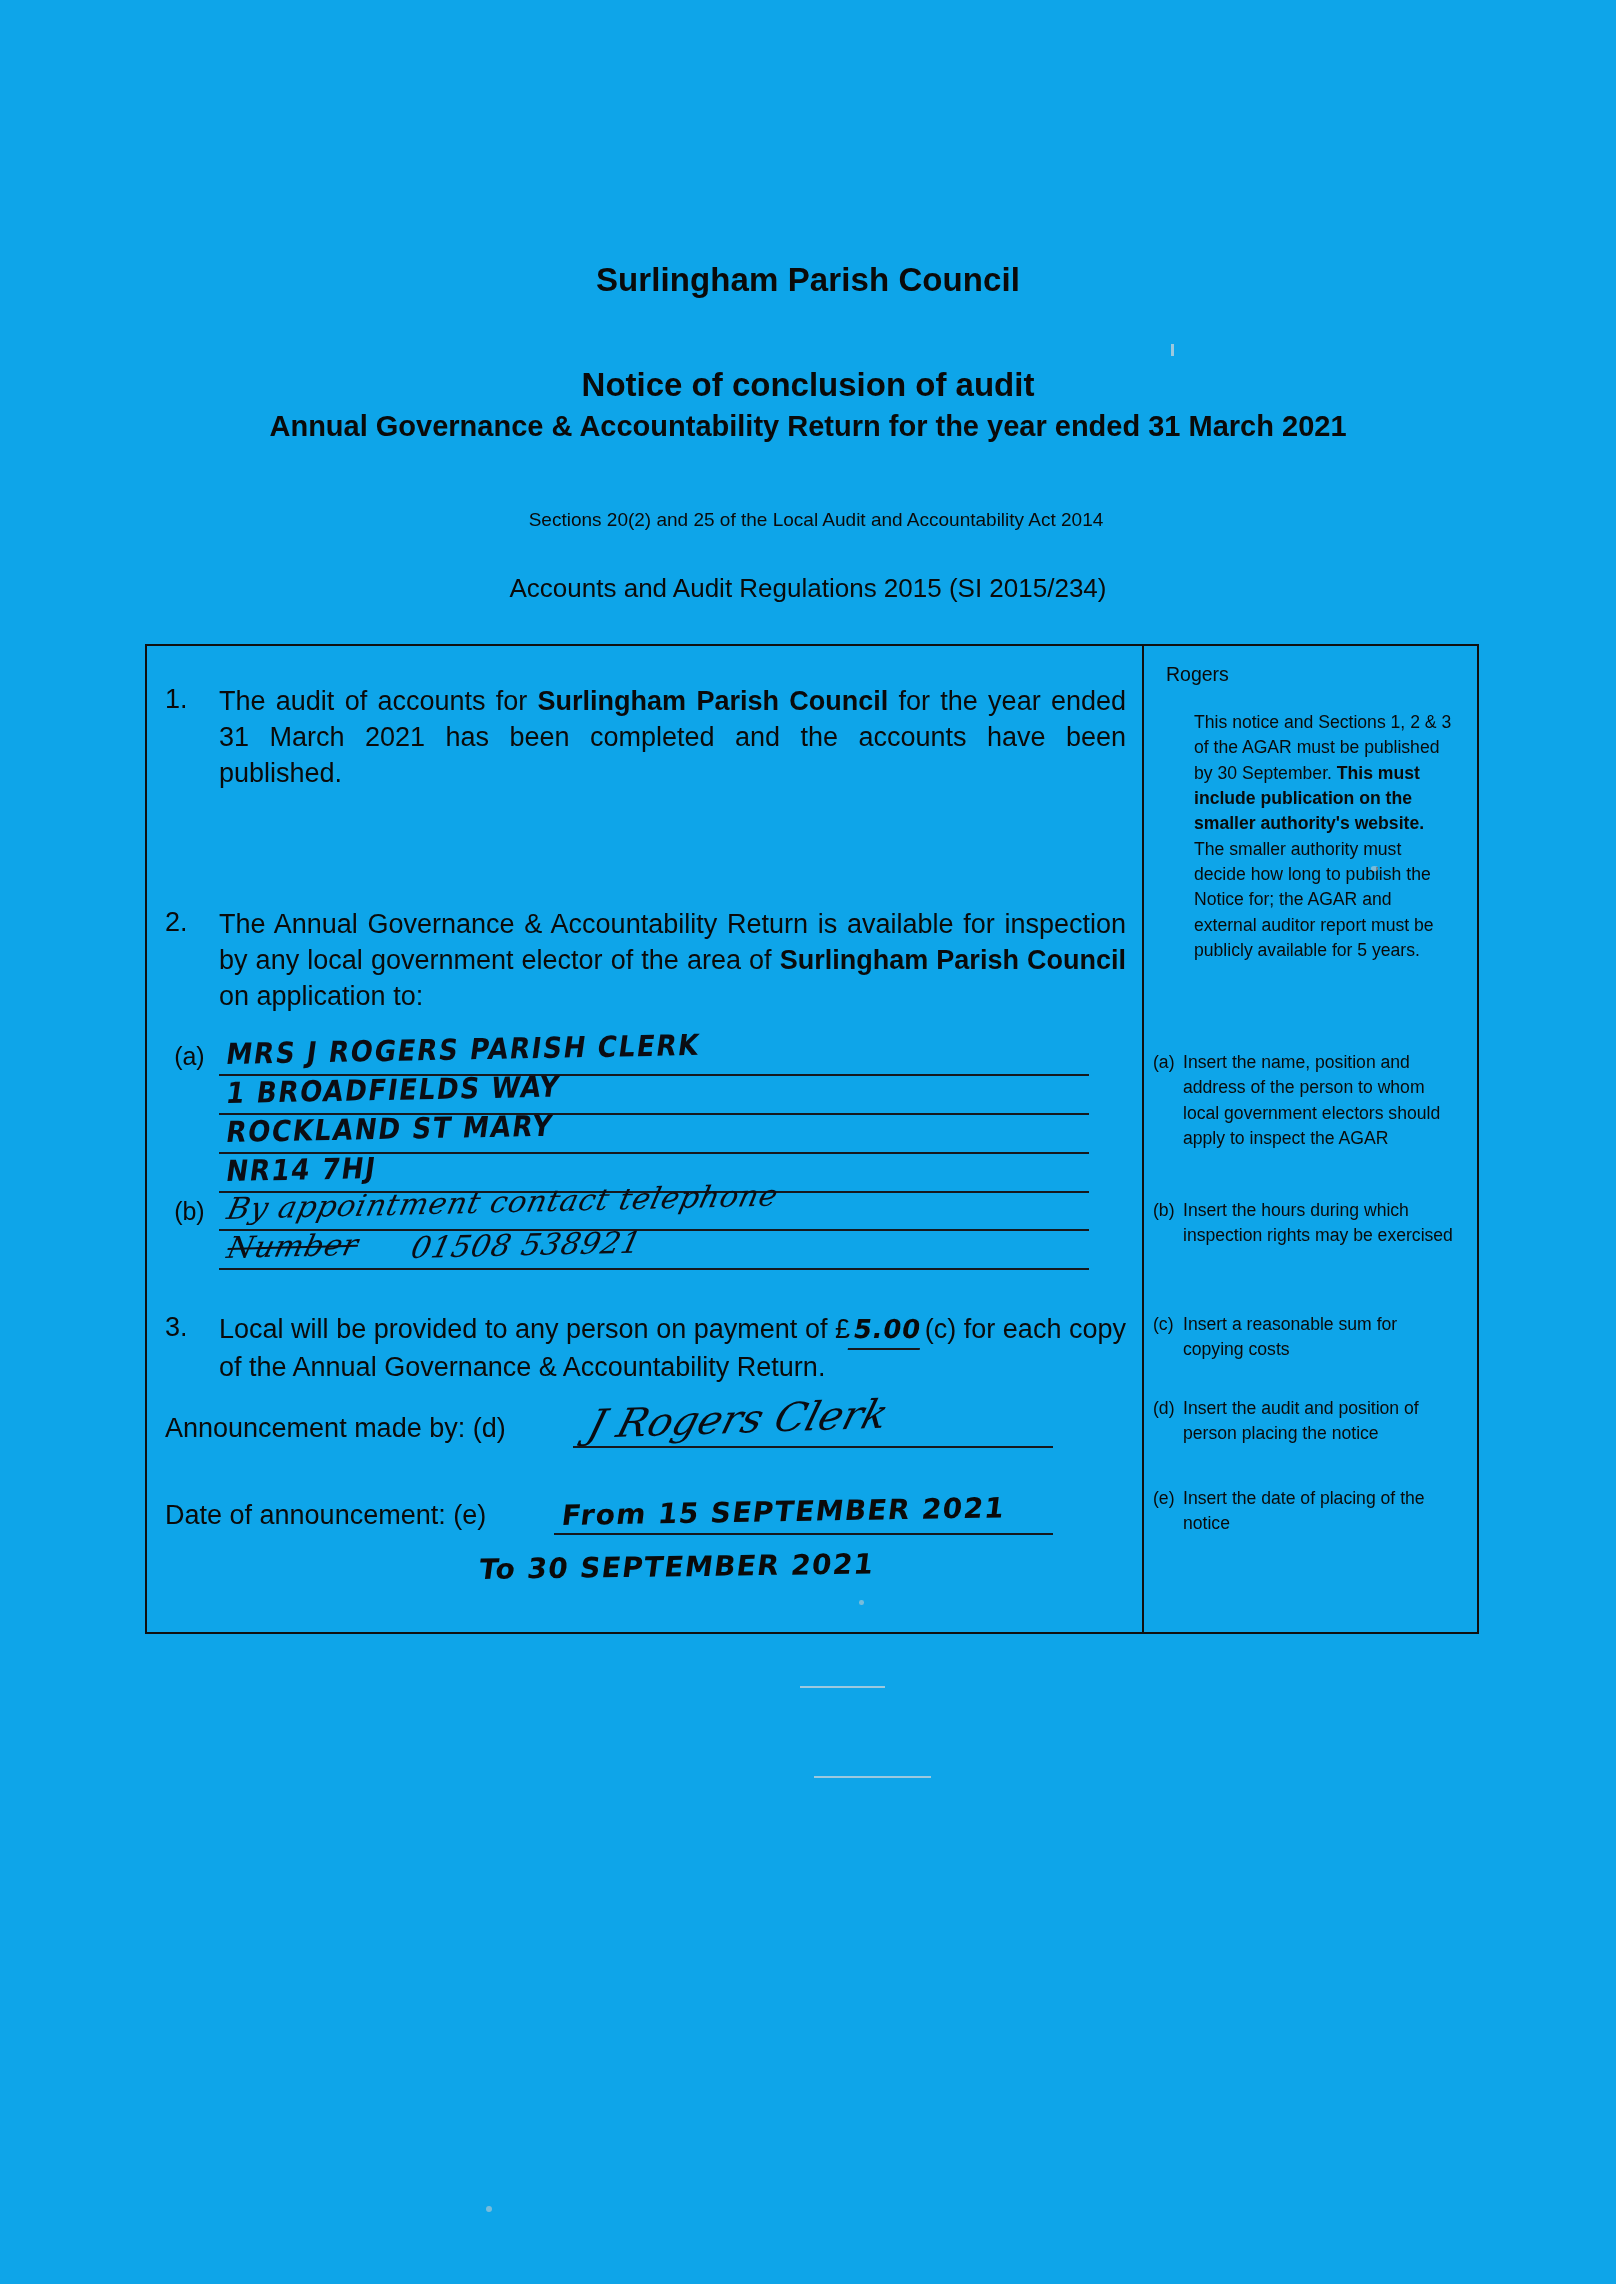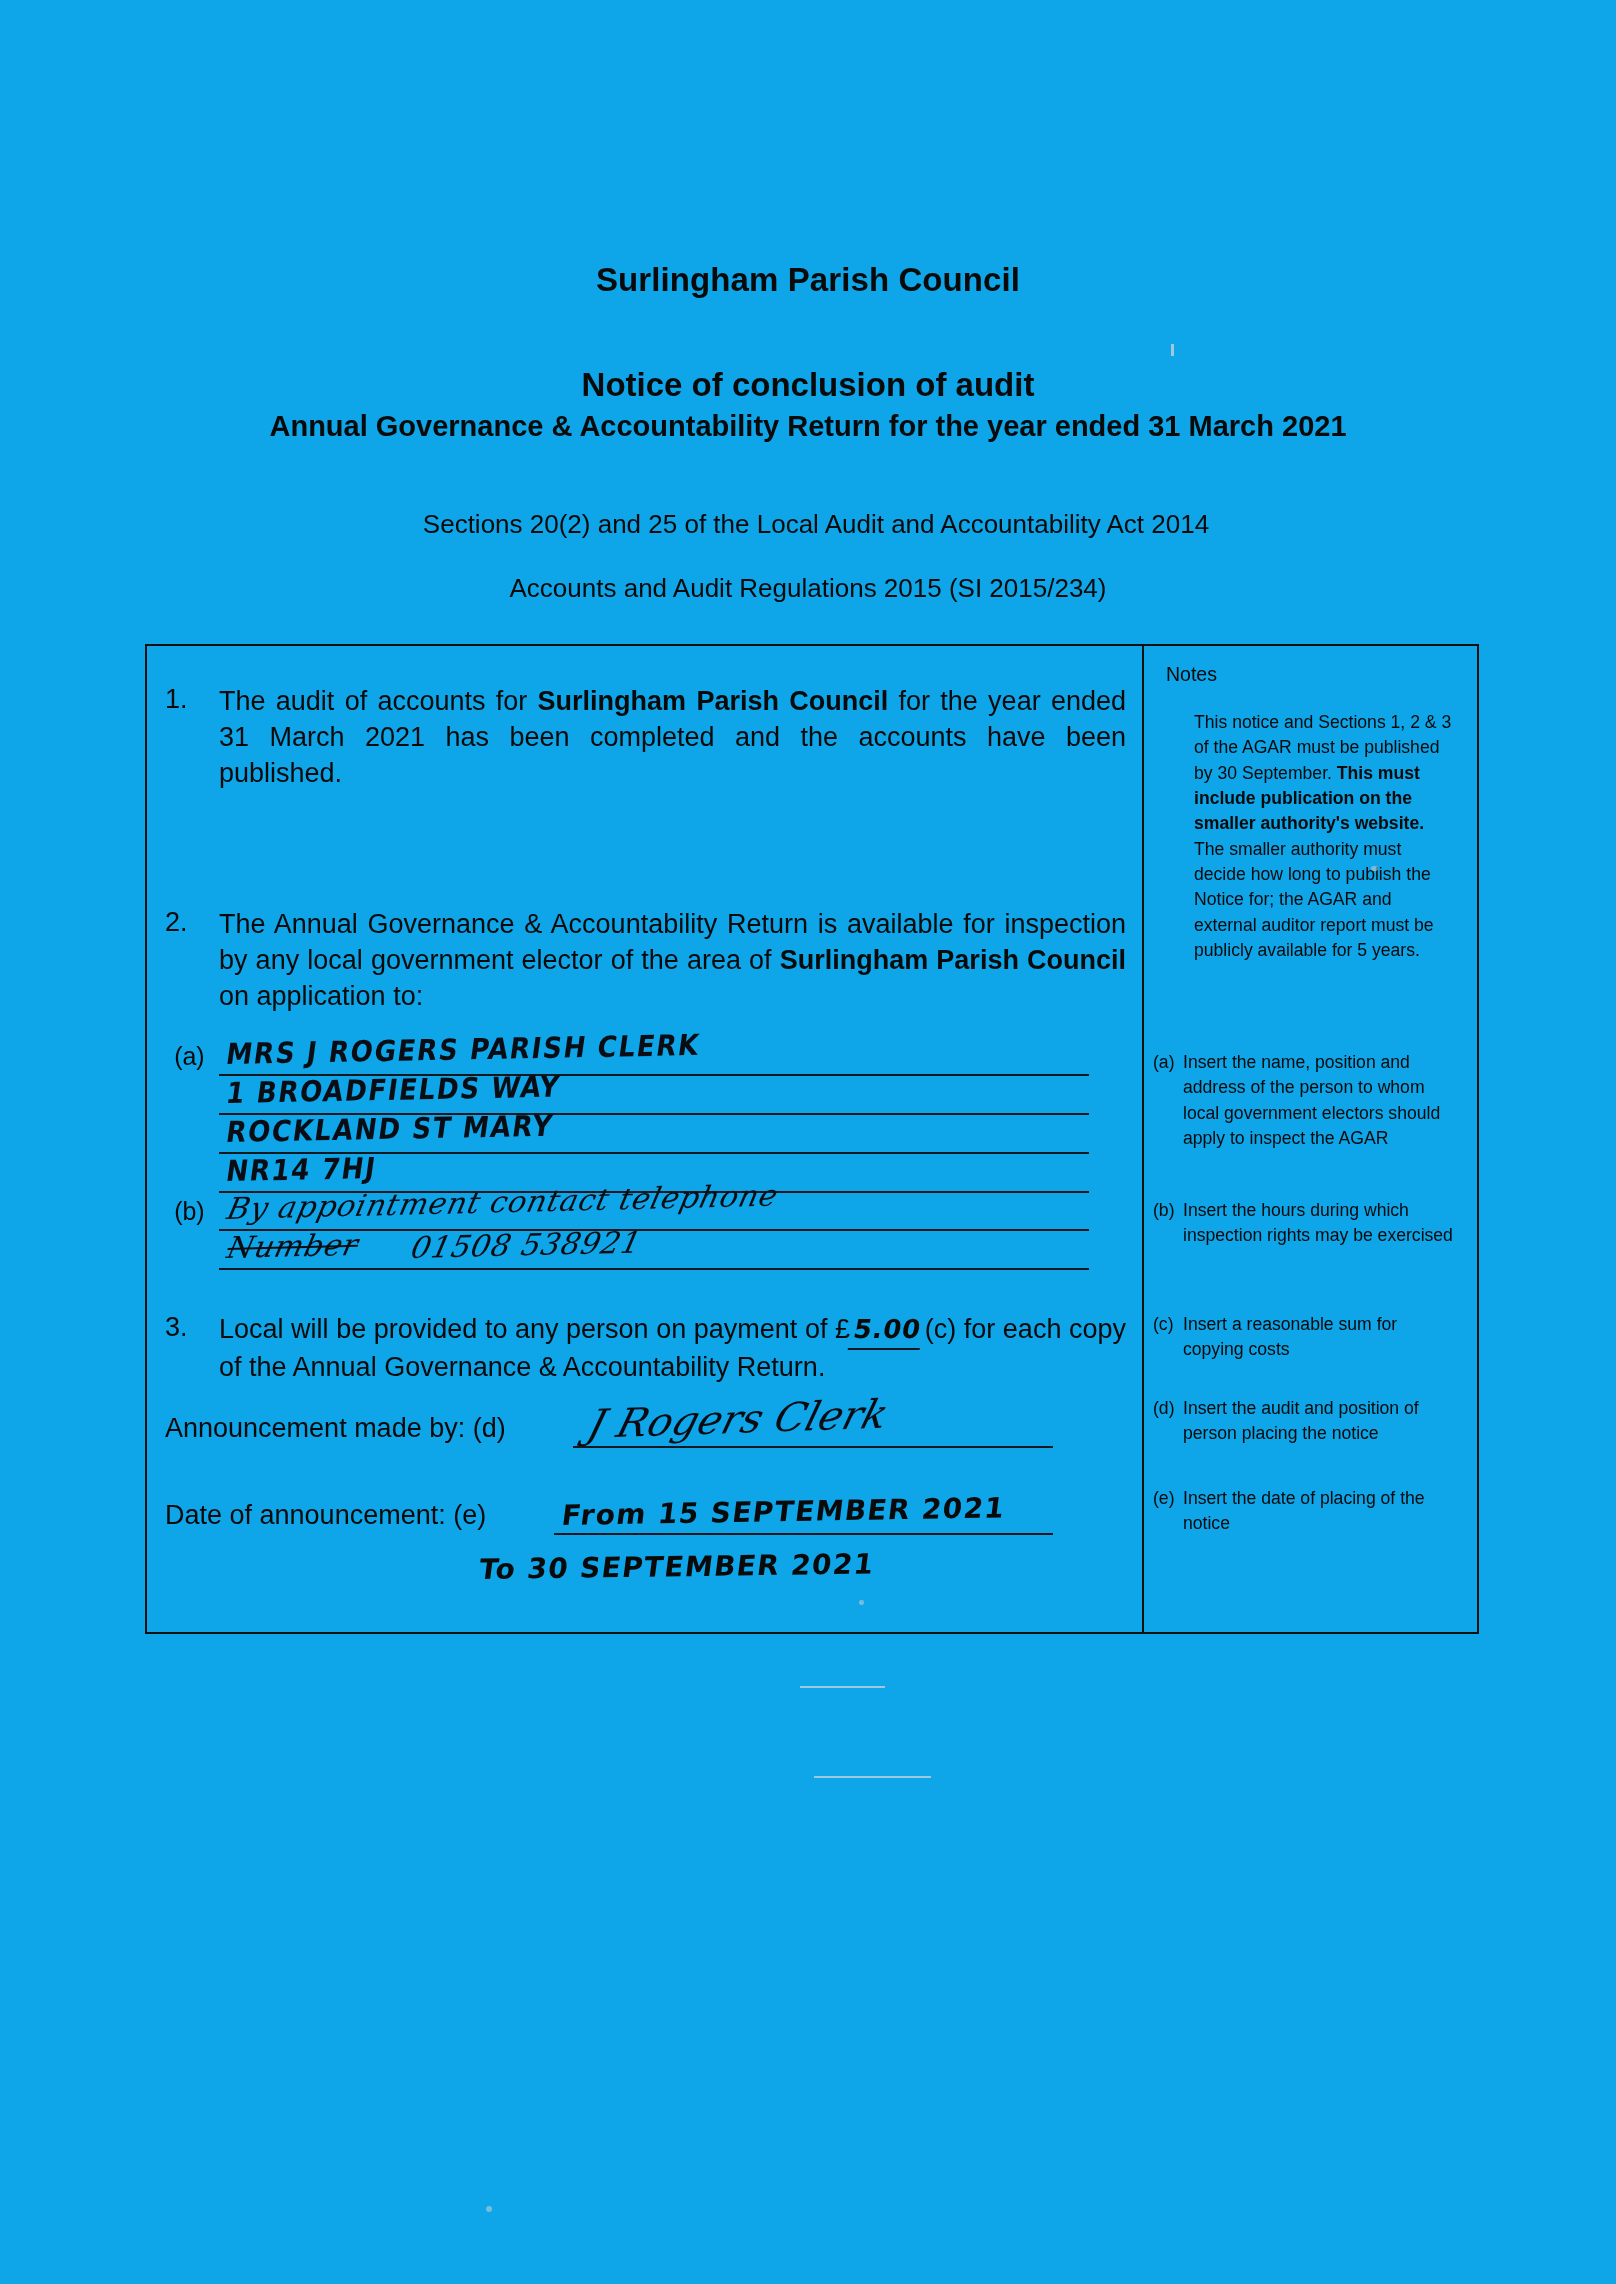--- a/index.html
+++ b/index.html
@@ -42,21 +42,21 @@
     font-size: 33px;
     font-weight: bold;
   }
   .h-agar {
     top: 410px;
     font-size: 29px;
     font-weight: bold;
   }
   .h-sections {
     top: 509px;
-    font-size: 26px;
+    font-size: 19px;
     font-weight: normal;
     margin-left: 16px;
   }
   .h-regs {
     top: 573px;
     font-size: 26px;
     font-weight: normal;
   }
 
   
@@ -388,21 +388,21 @@
           <span class="date-hand">From  15 SEPTEMBER 2021</span>
           <div class="sig-line"></div>
         </div>
       </div>
       <span class="date-hand-2">To   30 SEPTEMBER 2021</span>
 
     </div>
 
     <div class="col-notes">
 
-      <div class="notes-title">Notes</div>
+      <div class="notes-title">Rogers</div>
 
       <div class="note-block" id="note-1">
         <span>This notice and Sections 1, 2 &amp; 3 of the AGAR must be published by 30 September. </span><span class="bold">This must include publication on the smaller authority's website.</span><span> The smaller authority must decide how long to publish the Notice for; the AGAR and external auditor report must be publicly available for 5 years.</span>
       </div>
 
       <div class="note-block" id="note-a">
         <span class="marker">(a)</span>
         <span>Insert the name, position and address of the person to whom local government electors should apply to inspect the AGAR</span>
       </div>
 

